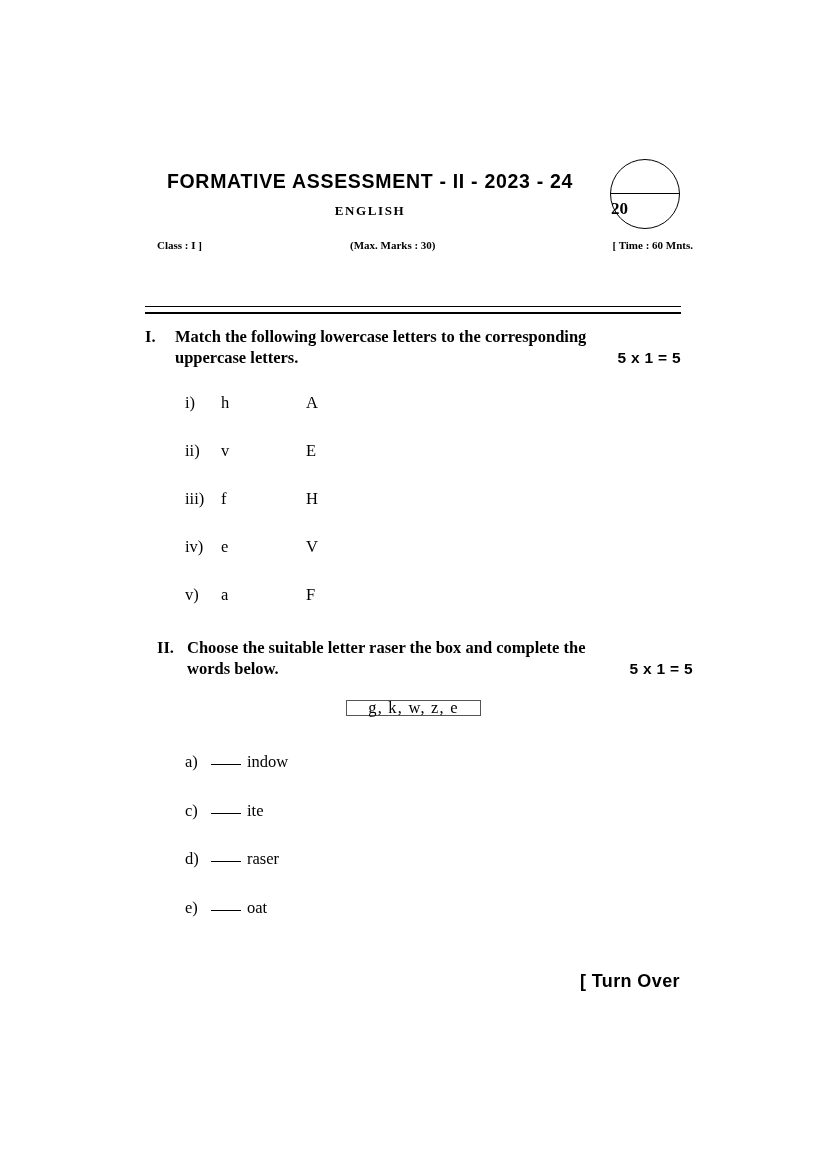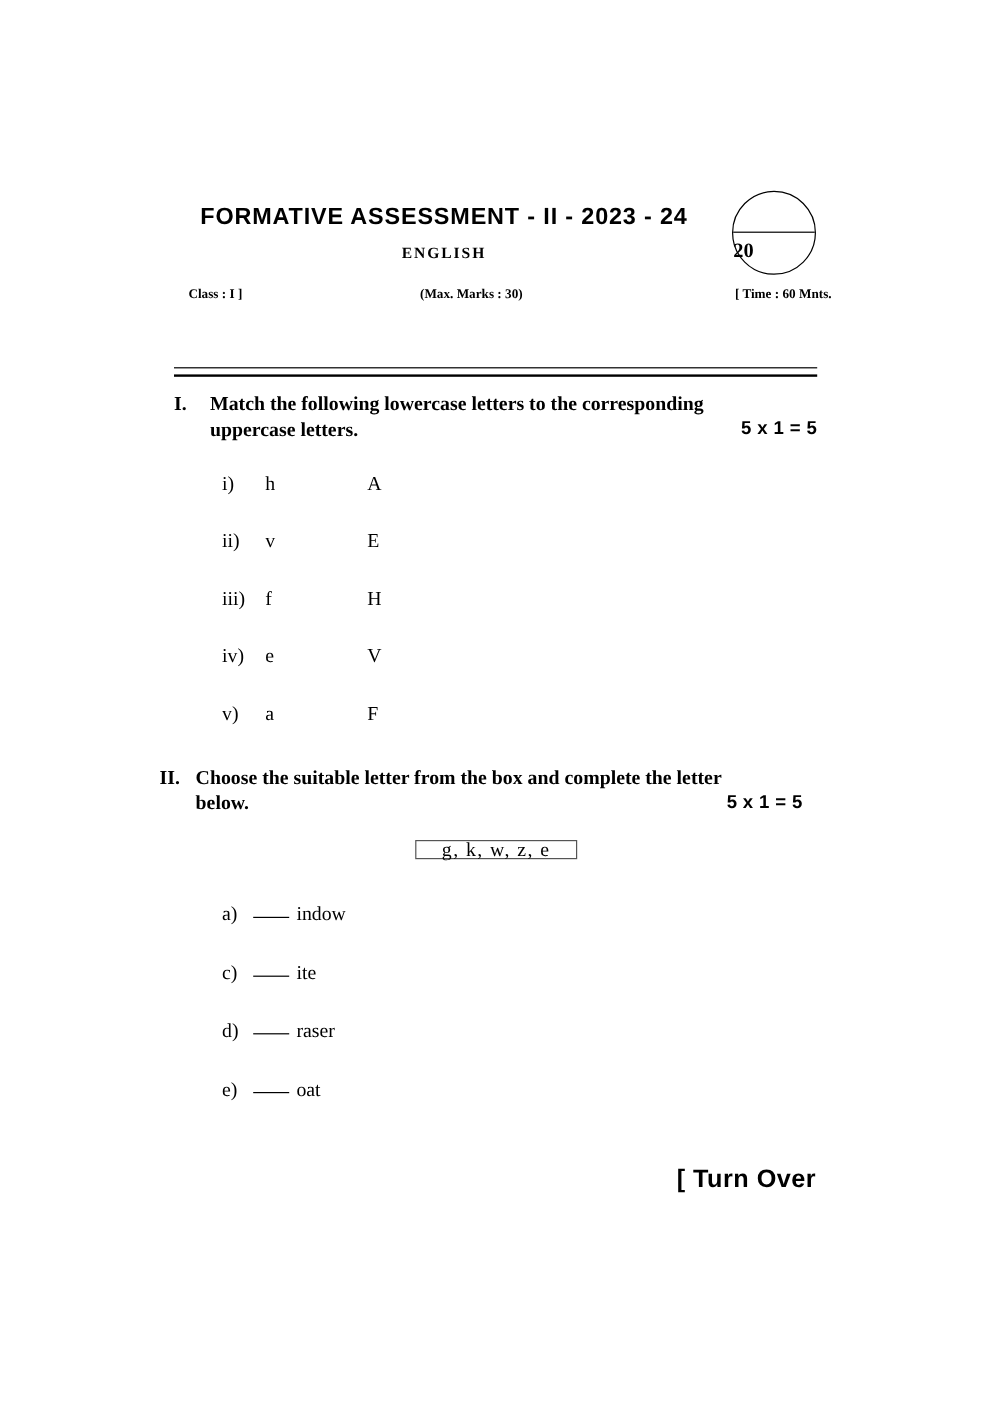--- a/index.html
+++ b/index.html
@@ -170,21 +170,21 @@
     right: 0;
     top: 21px;
     font-family: "Liberation Sans", "DejaVu Sans", sans-serif;
     font-weight: bold;
     font-size: 15.5px;
     letter-spacing: 0.3px;
     white-space: nowrap;
   }
 
   #section-1-head { left: 145px; top: 326px; }
-  #section-2-head { left: 133px; top: 637px; }
+  #section-2-head { left: 157px; top: 637px; }
 
   
   .match-list {
     position: absolute;
     left: 185px;
     top: 393px;
     width: 300px;
   }
   .match-row {
     position: relative;
@@ -253,21 +253,21 @@
     display: inline-block;
   }
 
   
   .turn-over {
     position: absolute;
     right: 146px;
     top: 971px;
     font-family: "Liberation Sans", "DejaVu Sans", sans-serif;
     font-weight: bold;
-    font-size: 21px;
+    font-size: 18px;
     letter-spacing: 0.4px;
     white-space: nowrap;
   }
 </style>
 </head>
 <body>
 
 <div class="page">
 
   <div class="header-block">
@@ -319,21 +319,21 @@
     </div>
     <div class="match-row">
       <span class="m-label">v)</span>
       <span class="m-lower">a</span>
       <span class="m-upper">F</span>
     </div>
   </div>
 
   <div class="section-head" id="section-2-head">
     <span class="sec-num">II.</span>
-    <span class="sec-text">Choose the suitable letter from the box and complete the letter below.</span>
+    <span class="sec-text">Choose the suitable letter raser the box and complete the words below.</span>
     <span class="sec-marks">5 x 1 = 5</span>
   </div>
 
   <div class="word-box">
     <span>g,  k,  w,  z,  e</span>
   </div>
 
   <div class="blank-list">
     <div class="blank-row">
       <span class="b-label">a)</span><span class="b-blank"></span><span class="b-word">indow</span>

